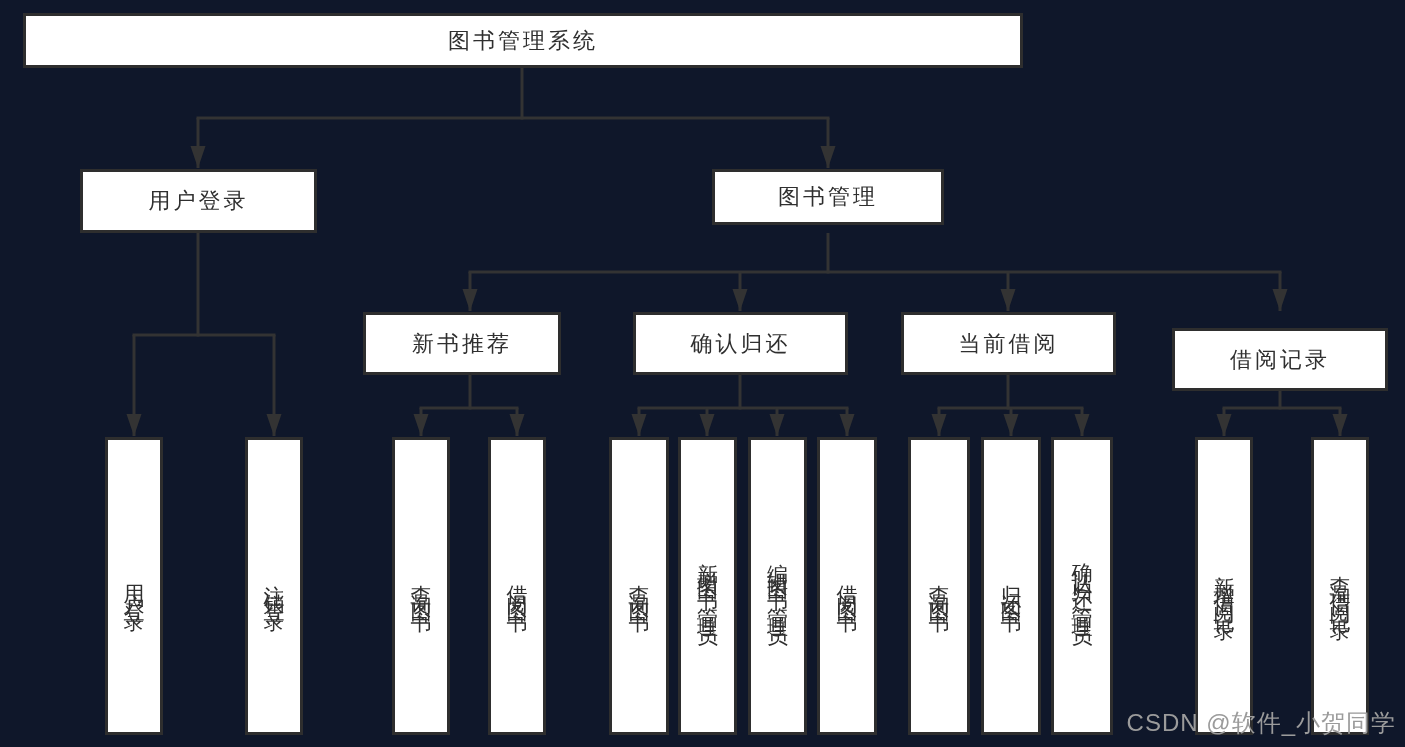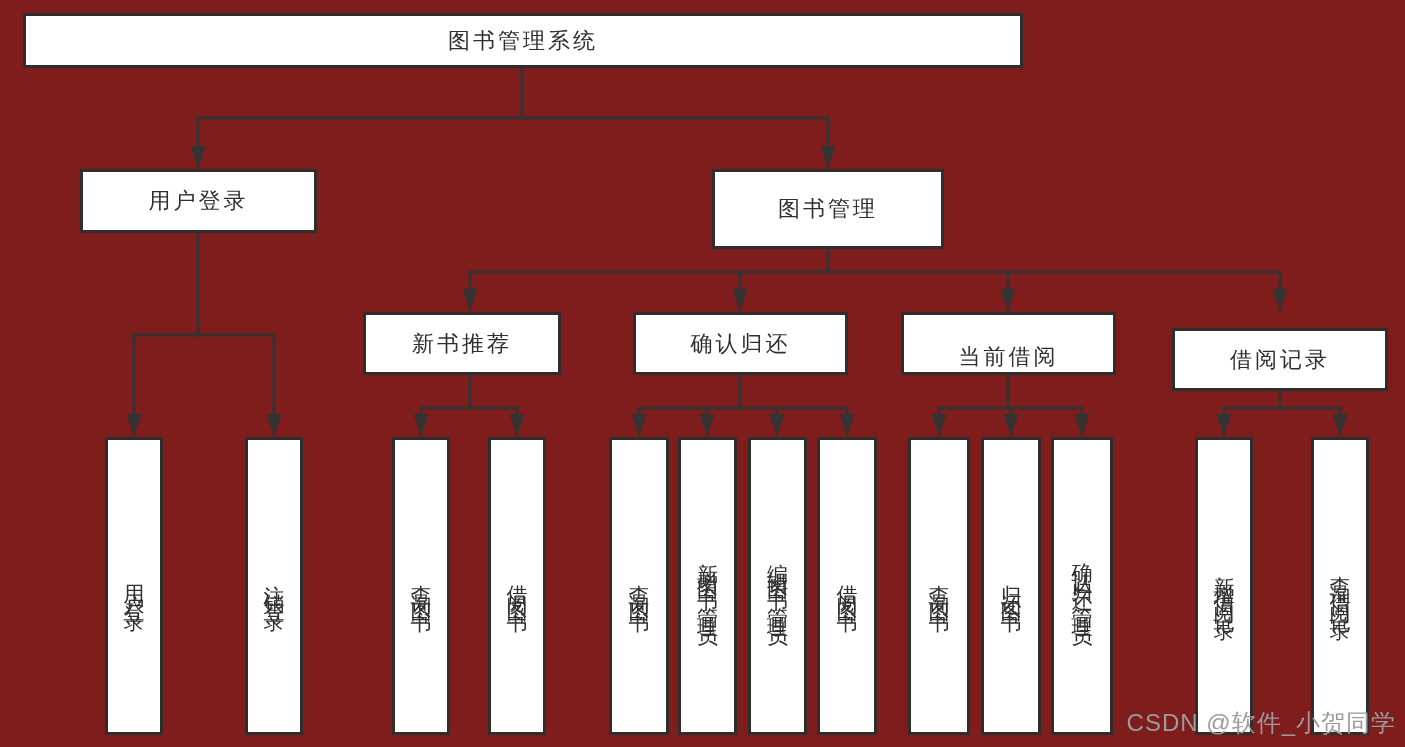--- a/index.html
+++ b/index.html
@@ -1,20 +1,20 @@
 <!DOCTYPE html>
 <html><head>
 <meta charset="utf-8">
 <style>
   html, body { margin: 0; padding: 0; background: #ffffff; }
   .stage {
     position: relative;
     width: 1405px;
     height: 747px;
-    background: #7f1d1d;
+    background: #0f172a;
     overflow: hidden;
     font-family: "Liberation Sans", sans-serif;
   }
   .wires { position: absolute; left: 0; top: 0; }
   .box {
     position: absolute;
     box-sizing: border-box;
     background: #ffffff;
     border: 3px solid #2e2e2e;
     display: flex;
@@ -101,38 +101,38 @@
     </g>
   </svg>
 
   <div class="box" style="left:23px; top:13px; width:1000px; height:55px;">
     <span class="hlabel">图书管理系统</span>
   </div>
 
   <div class="box" style="left:80px; top:169px; width:237px; height:64px;">
     <span class="hlabel">用户登录</span>
   </div>
-  <div class="box" style="left:712px; top:169px; width:232px; height:80px;">
+  <div class="box" style="left:712px; top:169px; width:232px; height:56px;">
     <span class="hlabel">图书管理</span>
   </div>
 
   <div class="box" style="left:105px; top:437px; width:58px; height:298px;">
     <span class="vlabel">用户登录</span>
   </div>
   <div class="box" style="left:245px; top:437px; width:58px; height:298px;">
     <span class="vlabel">注销登录</span>
   </div>
 
   <div class="box" style="left:363px; top:312px; width:198px; height:63px;">
     <span class="hlabel">新书推荐</span>
   </div>
   <div class="box" style="left:633px; top:312px; width:215px; height:63px;">
     <span class="hlabel">确认归还</span>
   </div>
-  <div class="box" style="left:901px; top:312px; width:215px; height:63px;align-items:flex-end;">
+  <div class="box" style="left:901px; top:312px; width:215px; height:63px;">
     <span class="hlabel">当前借阅</span>
   </div>
   <div class="box" style="left:1172px; top:328px; width:216px; height:63px;">
     <span class="hlabel">借阅记录</span>
   </div>
 
   <div class="box" style="left:392px; top:437px; width:58px; height:298px;">
     <span class="vlabel">查询图书</span>
   </div>
   <div class="box" style="left:488px; top:437px; width:58px; height:298px;">

